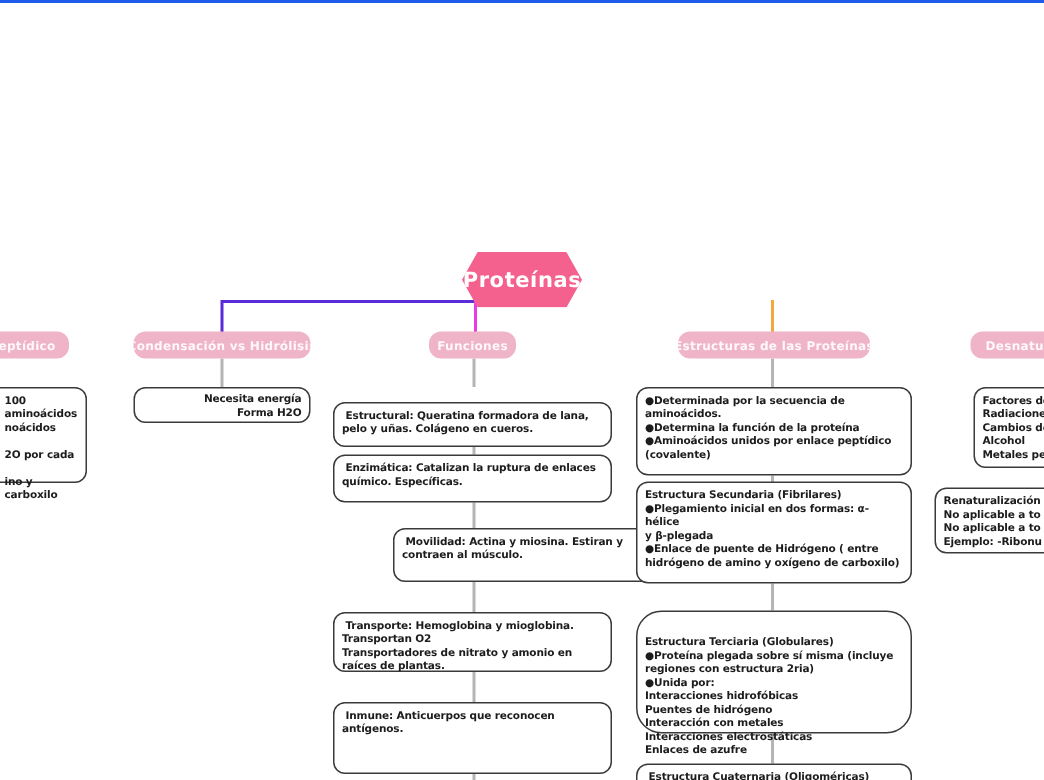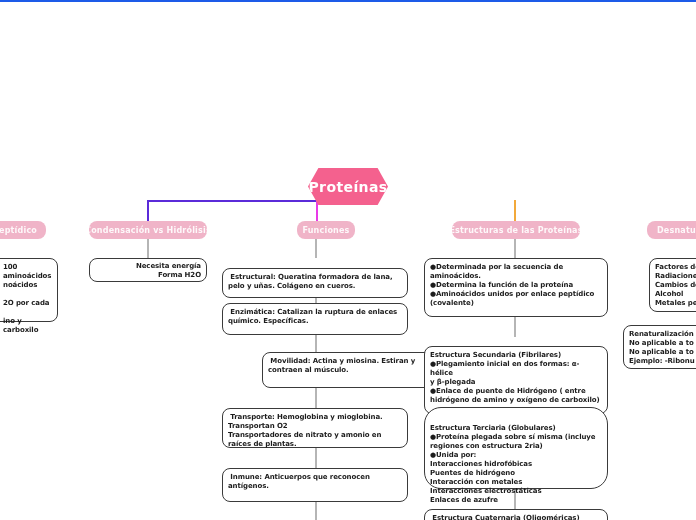--- a/index.html
+++ b/index.html
@@ -42,21 +42,21 @@
 <div class="abs vline" style="left: 315px; top: 502px; height: 18px; background: rgb(181, 181, 181);"></div>
 <div class="abs vline" style="left: 514px; top: 239px; height: 19px; background: rgb(181, 181, 181);"></div>
 <div class="abs vline" style="left: 514px; top: 317px; height: 20px; background: rgb(181, 181, 181);"></div>
 <div class="abs vline" style="left: 514px; top: 389px; height: 18px; background: rgb(181, 181, 181);"></div>
 <div class="abs vline" style="left: 514px; top: 489px; height: 20px; background: rgb(181, 181, 181);"></div>
 
 <div class="abs hex" style="left: 308px; top: 168px; background: rgb(244, 97, 142);">Proteínas</div>
 
 <div class="abs pnode" style="left: -16px; top: 221px; width: 62px; background: rgb(240, 180, 200);">Peptídico</div>
 <div class="abs pnode" style="left: 89px; top: 221px; width: 118px; background: rgb(240, 180, 200);">Condensación vs Hidrólisis</div>
-<div class="abs pnode" style="left: 286px; top: 221px; width: 58px; background: rgb(240, 180, 200); margin-left: 11px;">Funciones</div>
+<div class="abs pnode" style="left: 286px; top: 221px; width: 58px; background: rgb(240, 180, 200);">Funciones</div>
 <div class="abs pnode" style="left: 452px; top: 221px; width: 128px; background: rgb(240, 180, 200);">Estructuras de las Proteínas</div>
 <div class="abs pnode" style="left: 647px; top: 221px; width: 110px; justify-content: flex-start; padding-left: 10px; background: rgb(240, 180, 200);">Desnaturalización</div>
 
 <div class="abs box" style="left:-152px;top:258px;width:210px;height:64px;">
   <div class="txt" style="position:absolute;left:154px;top:4px;">100 aminoácidos
 noácidos
 
 2O por cada
 
 ino y carboxilo</div>
@@ -78,33 +78,33 @@
 <div class="abs box" style="left:222px;top:352px;width:186px;height:36px;margin-left:40px;">
   <div class="txt"> Movilidad: Actina y miosina. Estiran y
 contraen al músculo.</div>
 </div>
 <div class="abs box" style="left:222px;top:408px;width:186px;height:40px;">
   <div class="txt"> Transporte: Hemoglobina y mioglobina.
 Transportan O2
 Transportadores de nitrato y amonio en
 raíces de plantas.</div>
 </div>
-<div class="abs box" style="left:222px;top:468px;width:186px;height:34px;">
+<div class="abs box" style="left:222px;top:468px;width:186px;height:48px;">
   <div class="txt"> Inmune: Anticuerpos que reconocen
 antígenos.</div>
 </div>
 
 <div class="abs box" style="left:424px;top:258px;width:184px;height:59px;">
   <div class="txt">●Determinada por la secuencia de
 aminoácidos.
 ●Determina la función de la proteína
 ●Aminoácidos unidos por enlace peptídico
 (covalente)</div>
 </div>
-<div class="abs box" style="left:424px;top:346px;width:184px;height:68px;">
+<div class="abs box" style="left:424px;top:321px;width:184px;height:68px;">
   <div class="txt">Estructura Secundaria (Fibrilares)
 ●Plegamiento inicial en dos formas: α-hélice
 y β-plegada
 ●Enlace de puente de Hidrógeno ( entre
 hidrógeno de amino y oxígeno de carboxilo)</div>
 </div>
 <div class="abs box" style="left:424px;top:407px;width:184px;height:82px;padding:16px 5px;border-radius:17px;">
   <div class="txt">Estructura Terciaria (Globulares)
 ●Proteína plegada sobre sí misma (incluye
 regiones con estructura 2ria)

